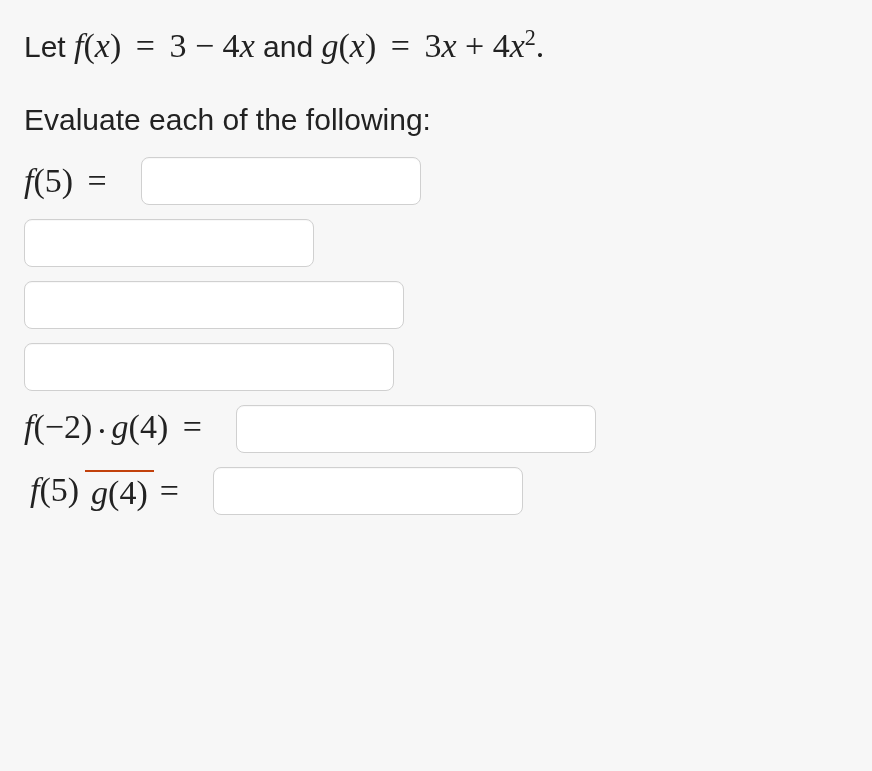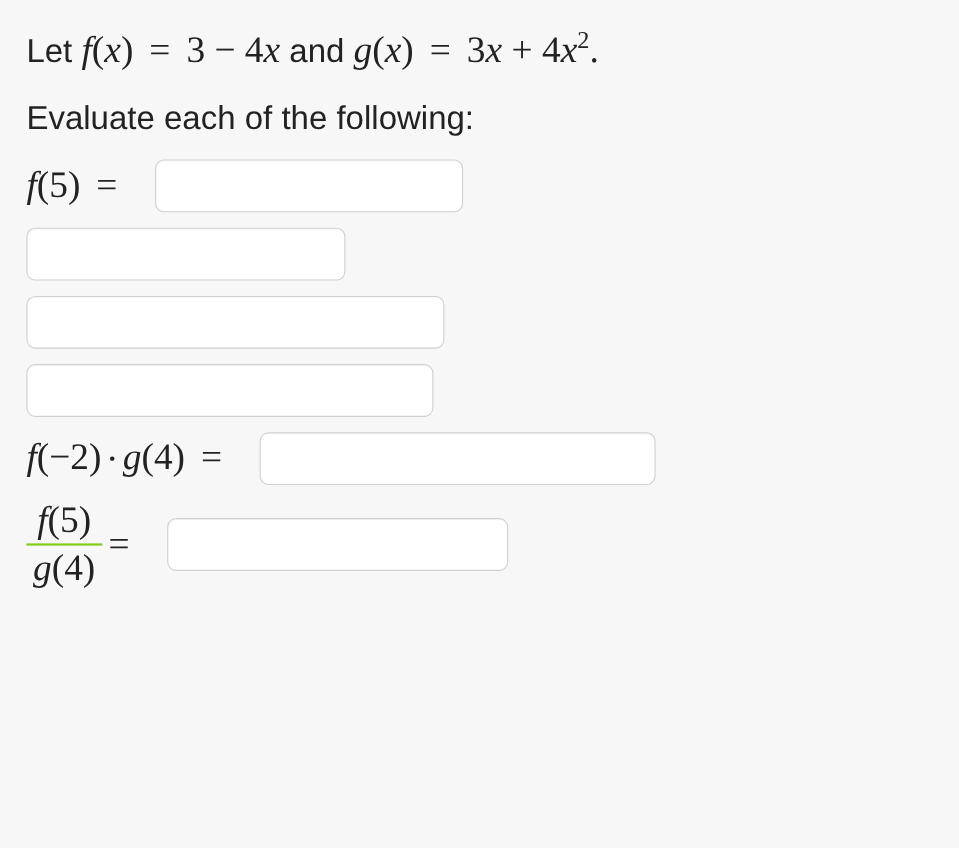--- a/index.html
+++ b/index.html
@@ -8,21 +8,21 @@
     body {
       margin: 0;
       padding: 20px 24px;
       background: #f7f7f7;
       font-family: Arial, Helvetica, sans-serif;
       font-size: 30px;
       color: #222;
       width: 872px;
     }
     .intro {
-      margin-bottom: 20px;
+      margin-bottom: 32px;
       line-height: 1.5;
     }
     .subhead {
       margin-bottom: 20px;
     }
     .row {
       display: flex;
       align-items: center;
       margin-bottom: 14px;
       gap: 28px;
@@ -54,30 +54,29 @@
       outline: none;
     }
     .w1 { width: 280px; }
     .w2 { width: 290px; }
     .w3 { width: 380px; }
     .w4 { width: 370px; }
     .w5 { width: 360px; }
     .w6 { width: 310px; }
     .frac {
       display: inline-flex;
-      flex-direction: column;
       align-items: center;
       vertical-align: middle;
       line-height: 1.1;
     }
     .frac .num {
       padding: 0 6px 2px 6px;
     }
     .frac .den {
-      border-top: 2px solid #84cc16;
+      border-top: 2px solid #c2410c;
       padding: 2px 6px 0 6px;
     }
     .eq {
       margin: 0 6px;
     }
     .dot {
       margin: 0 4px;
       vertical-align: middle;
     }
   </style>

